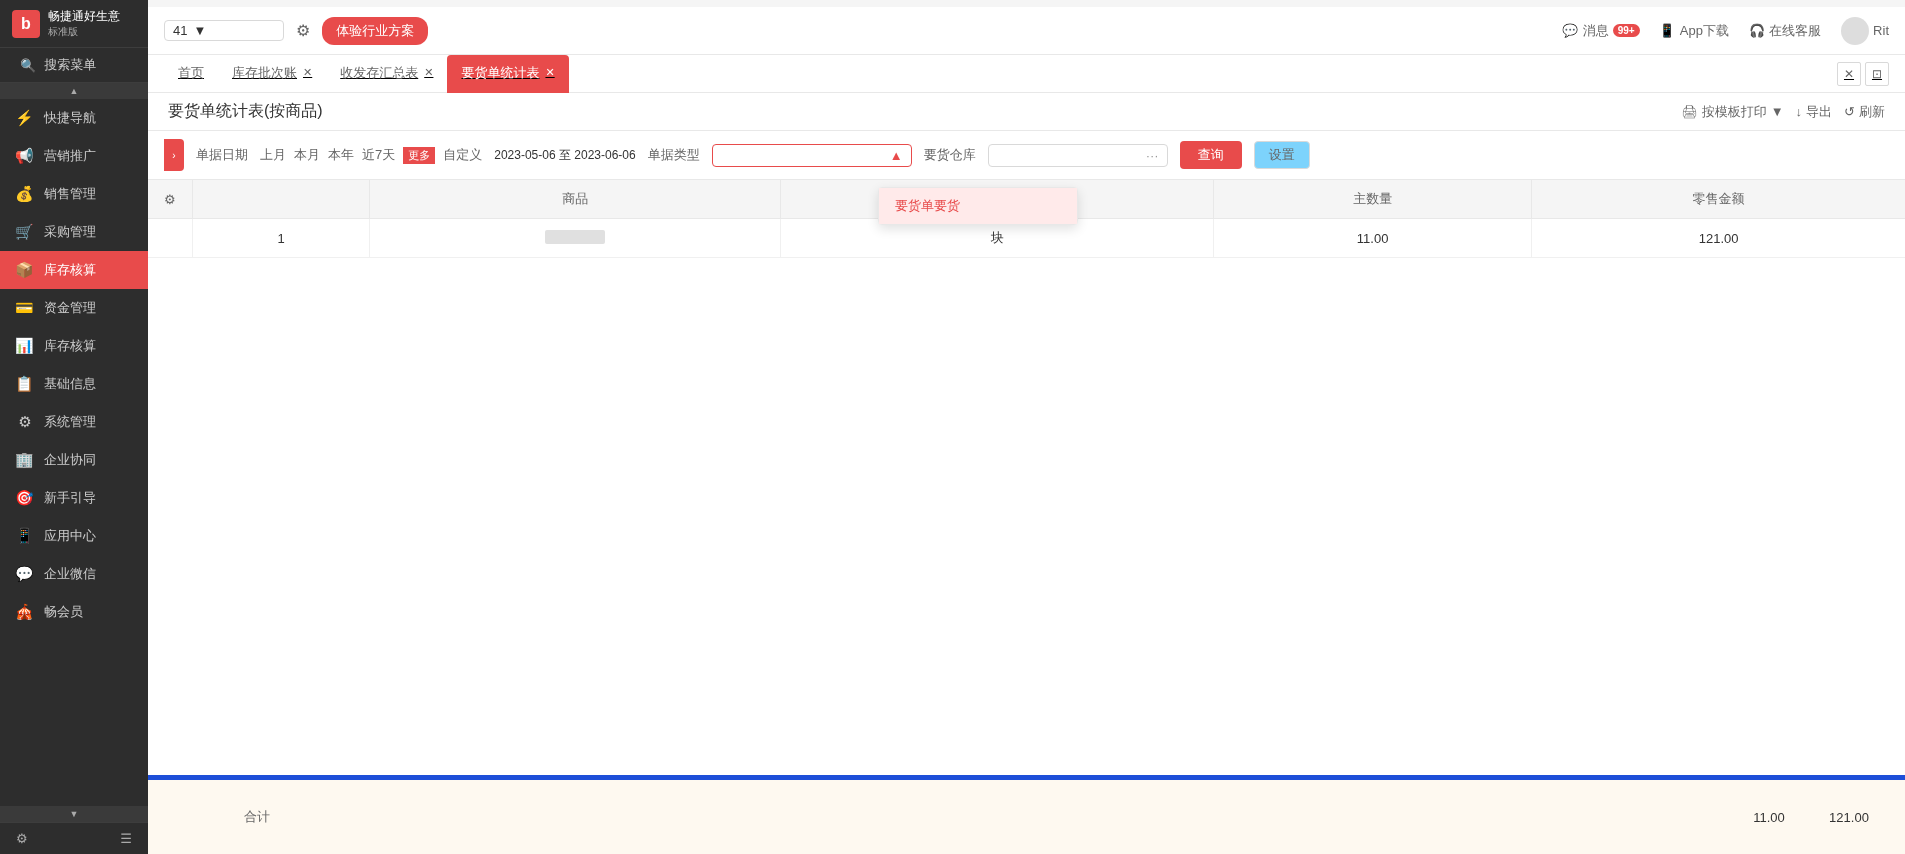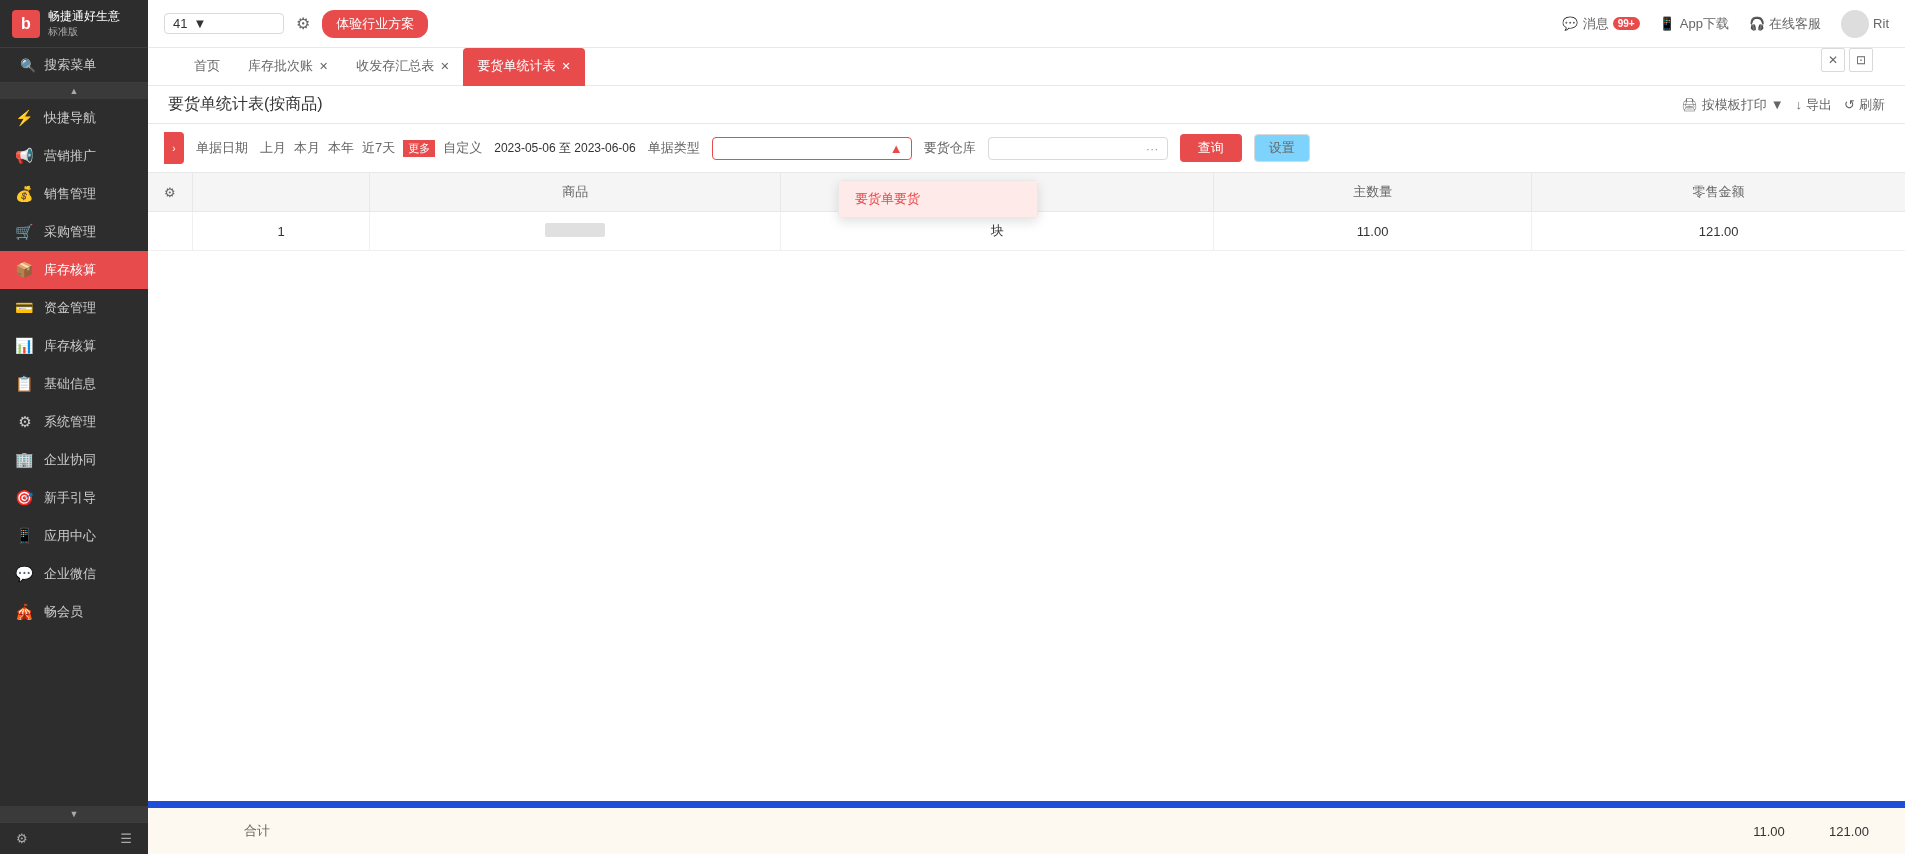--- a/index.html
+++ b/index.html
@@ -69,20 +69,21 @@
       border-top: 1px solid #3d3d3d;
       color: #aaa;
     }
 
     
     .main-content {
       flex: 1;
       display: flex;
       flex-direction: column;
       overflow: hidden;
+      margin-top: 7px;
     }
 
     
     .topbar {
       height: 48px;
       background: #fff;
       display: flex;
       align-items: center;
       padding: 0 16px;
       border-bottom: 1px solid #e8e8e8;
@@ -141,23 +142,25 @@
       width: 28px;
       height: 28px;
       border-radius: 50%;
       background: #ddd;
     }
 
     
     .tabs-bar {
       background: #fff;
       display: flex;
-      padding: 0 32px;
+      align-items: center;
+      padding: 0 16px;
       border-bottom: 1px solid #e8e8e8;
       height: 38px;
+      text-decoration: underline;
     }
     .tab-item {
       display: flex;
       align-items: center;
       padding: 0 14px;
       height: 38px;
       font-size: 13px;
       cursor: pointer;
       color: #666;
       border-bottom: 2px solid transparent;
@@ -308,21 +311,21 @@
       border-radius: 4px;
       padding: 4px 14px;
       font-size: 13px;
       cursor: pointer;
     }
 
     
     .dropdown-overlay {
       position: absolute;
       top: 56px;
-      left: 690px;
+      left: 730px;
       background: white;
       border: 1px solid #e8e8e8;
       border-radius: 4px;
       box-shadow: 0 4px 12px rgba(0,0,0,0.12);
       z-index: 100;
       min-width: 200px;
     }
     .dropdown-item {
       padding: 9px 16px;
       cursor: pointer;
@@ -374,22 +377,22 @@
       width: 60px;
     }
     .th-settings {
       width: 40px;
       cursor: pointer;
     }
 
     
     .table-footer {
       background: #fef9f0;
-      border-top: 7px solid #1d4ed8;
-      padding: 14px 16px;
+      border-top: 5px solid #1d4ed8;
+      padding: 28px 16px;
       display: flex;
       align-items: center;
       font-size: 13px;
       color: #333;
     }
     .footer-label { margin-right: 20px; font-weight: 500; color: #666; }
     .footer-cell {
       min-width: 80px;
       text-align: center;
     }

